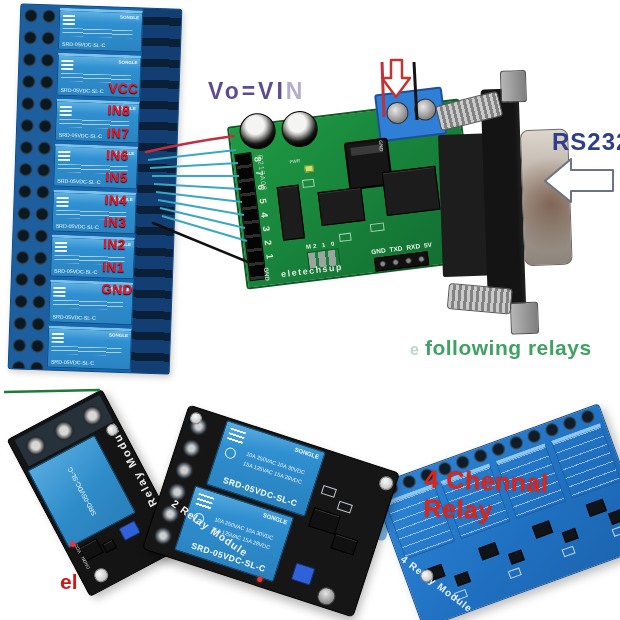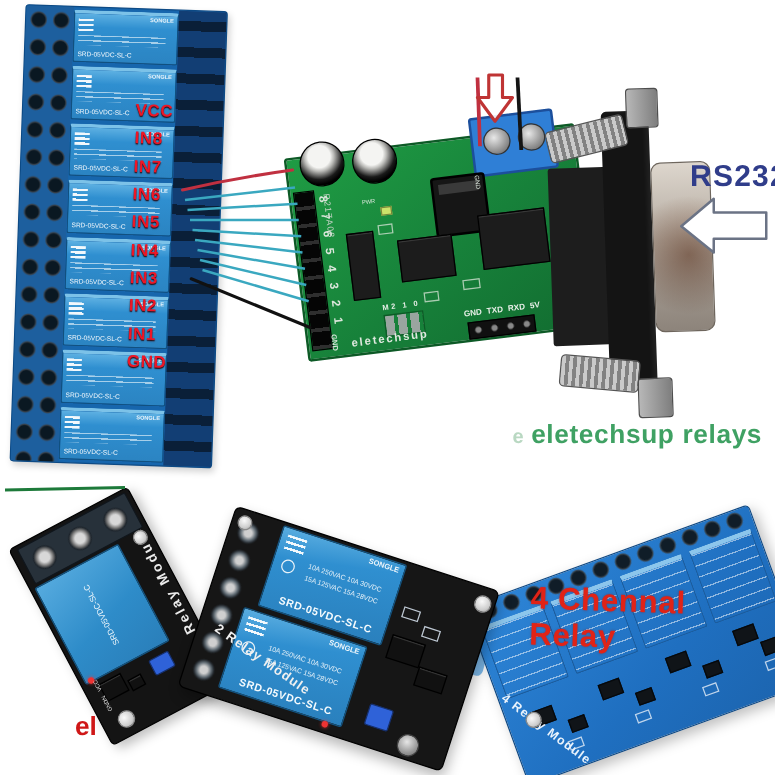--- a/index.html
+++ b/index.html
@@ -232,20 +232,21 @@
       <span class="m8lbl">IN6</span>
       <span class="m8lbl">IN5</span>
       <span class="m8lbl">IN4</span>
       <span class="m8lbl">IN3</span>
       <span class="m8lbl">IN2</span>
       <span class="m8lbl">IN1</span>
       <span class="m8lbl">GND</span>
     </div>
   </div>
 
+  <div class="abs vo"><span>Vo=VI</span><span class="fade">N</span></div>
 
   <div class="abs gboard">
     <div class="abs cap" style="left:10px;top:-12px;"></div>
     <div class="abs cap" style="left:52px;top:-9px;"></div>
     <div class="abs gterm">
       <div class="abs gscrew" style="left:8px;top:8px;"></div>
       <div class="abs gscrew" style="left:36px;top:8px;"></div>
     </div>
     <div class="abs inductor"></div>
     <div class="abs pwr">PWR</div>
@@ -289,21 +290,21 @@
     <div class="abs db9-plate"></div>
     <div class="abs db9-shell"></div>
     <div class="abs screw screwT"></div>
     <div class="abs screw screwB"></div>
     <div class="abs post postT"></div>
     <div class="abs post postB"></div>
   </div>
   <div class="abs rs232">RS232</div>
 
   <div class="abs following">
-    <span class="pre">e</span><span class="main">eletechsup relays</span>
+    <span class="pre">e</span><span class="main">following relays</span>
   </div>
 
   <div class="abs mod1">
     <div class="abs m1term"></div>
     <div class="abs m1cube">
         <span>SRD-05VDC-SL-C</span>
       </div>
     <div class="abs m1silk">1 Relay Module</div>
     <div class="abs chip" style="left:12px;top:128px;width:18px;height:14px;"></div>
     <div class="abs chip" style="left:34px;top:136px;width:10px;height:8px;"></div>

